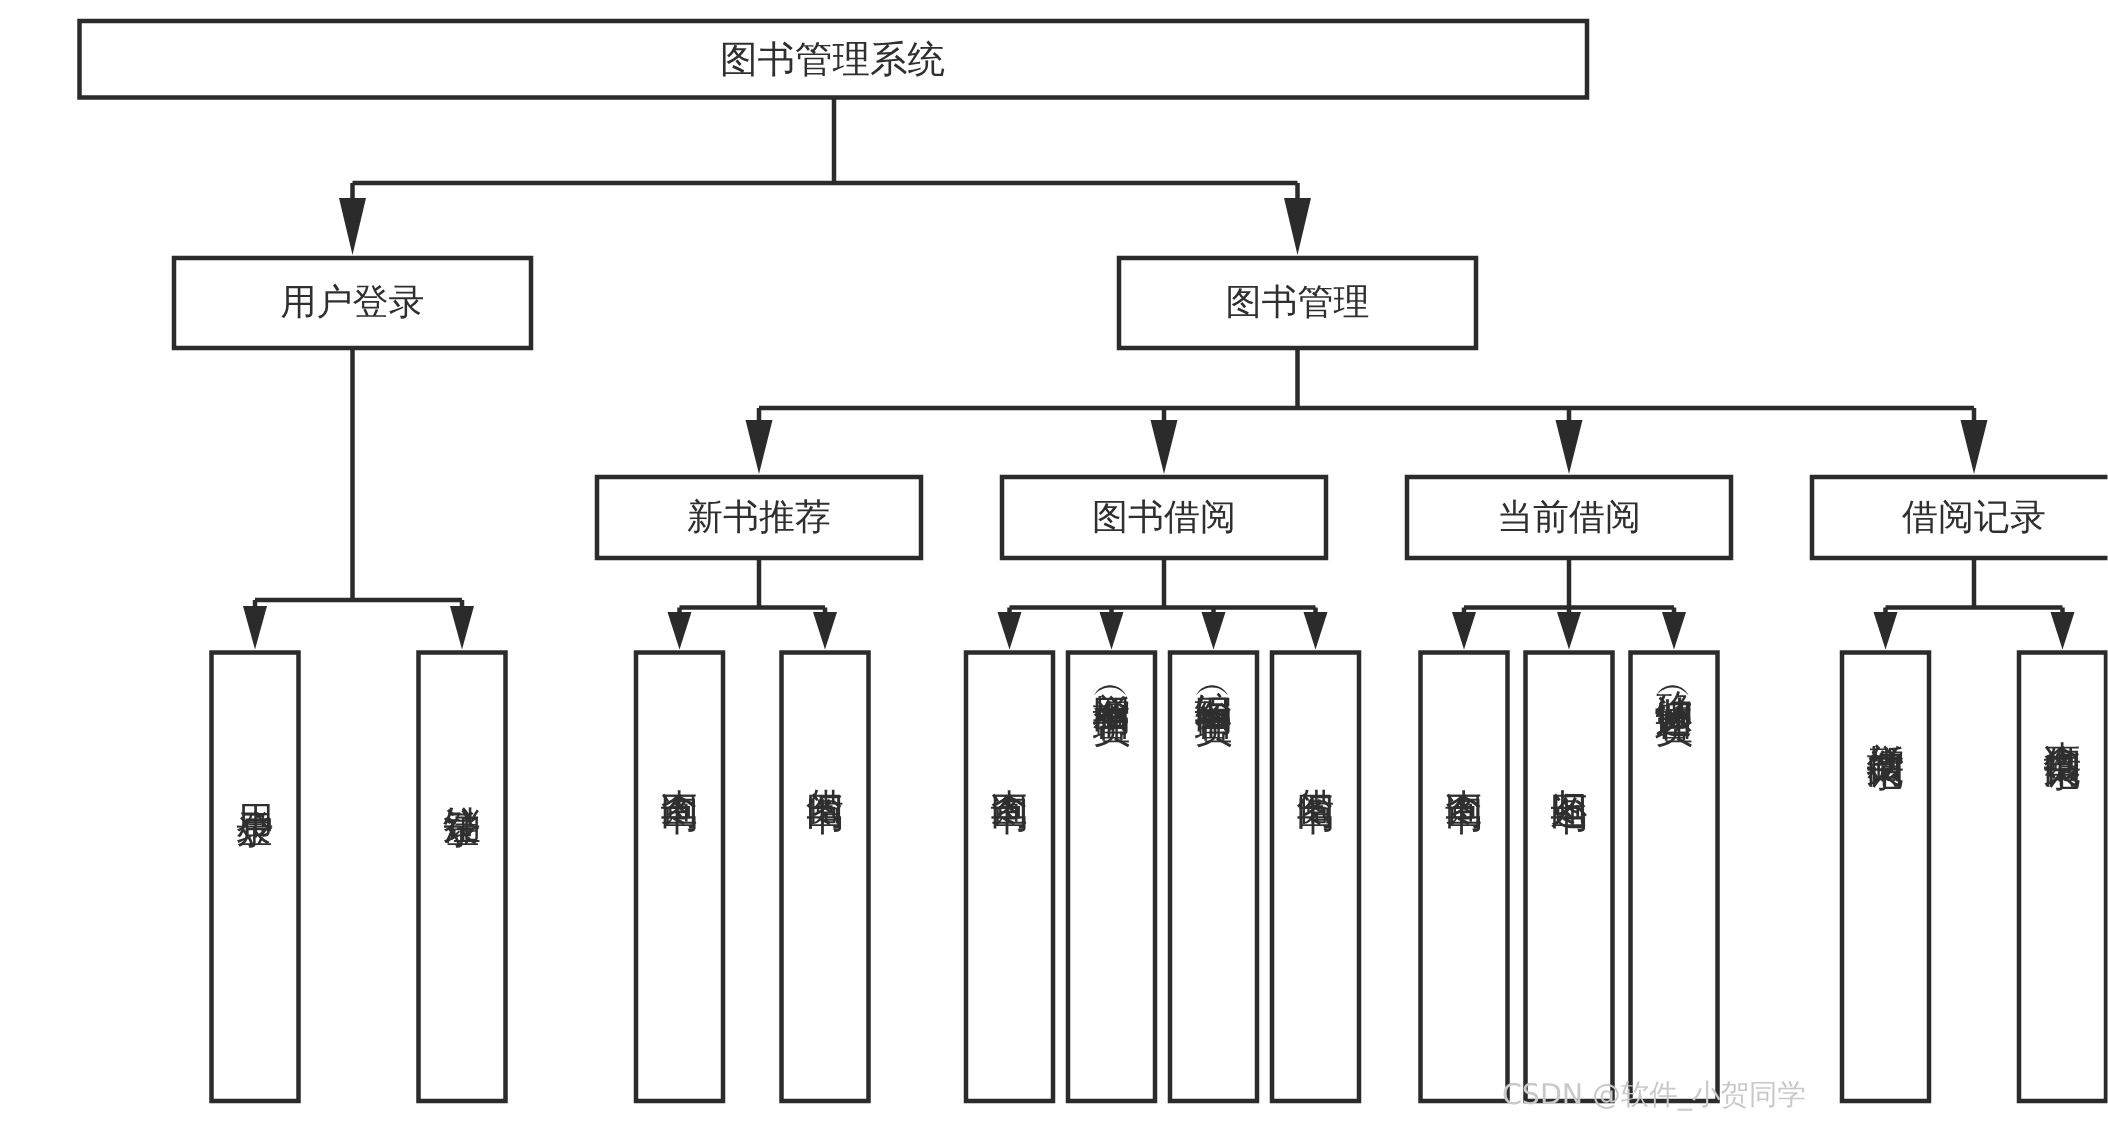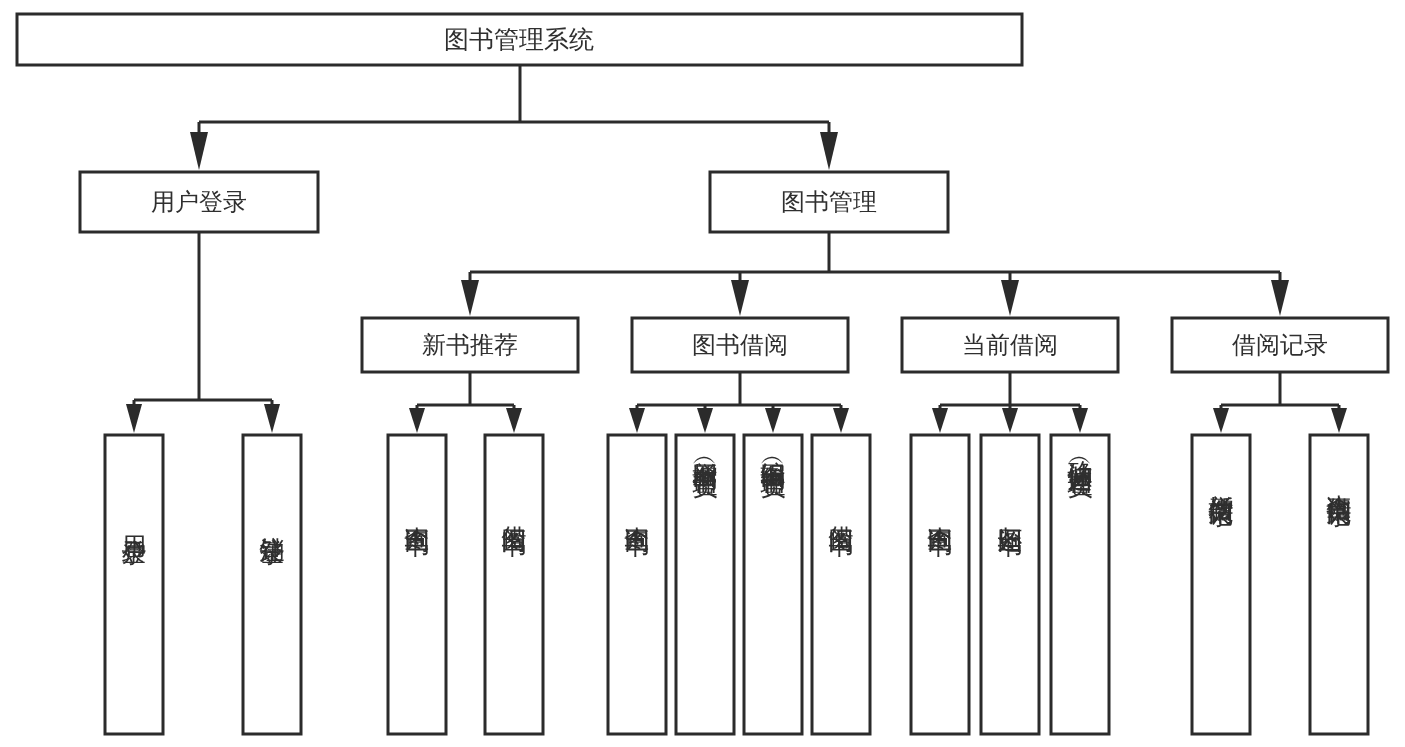--- a/index.html
+++ b/index.html
@@ -11,20 +11,21 @@
     width: 1405px;
     height: 747px;
     font-family: "DejaVu Sans", "Liberation Sans", sans-serif;
     position: relative;
     overflow: hidden;
   }
   #diagram-root {
     position: relative;
     width: 1176px;
     height: 747px;
+    margin-left: 36px;
   }
   svg.diagram-canvas {
     position: absolute;
     left: 0;
     top: 0;
     width: 1405px;
     height: 747px;
     display: block;
   }
   .node-box {
@@ -224,14 +225,15 @@
       <rect class="node-box" x="1192" y="435" width="58" height="299"></rect>
       <text class="leaf-label" x="1221" y="480">新增借阅记录</text>
     </g>
     <g>
       <rect class="node-box" x="1310" y="435" width="58" height="299"></rect>
       <text class="leaf-label" x="1339" y="480">查询借阅记录</text>
     </g>
 
   </svg>
 
+  <div class="watermark">CSDN @软件_小贺同学</div>
 
 </div>
 
 </body></html>

